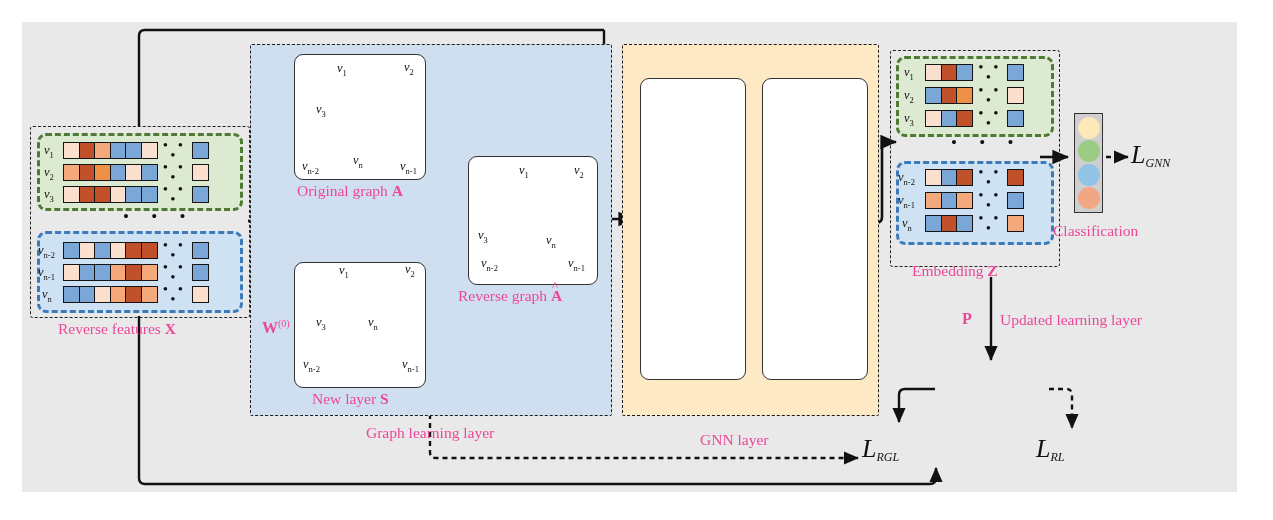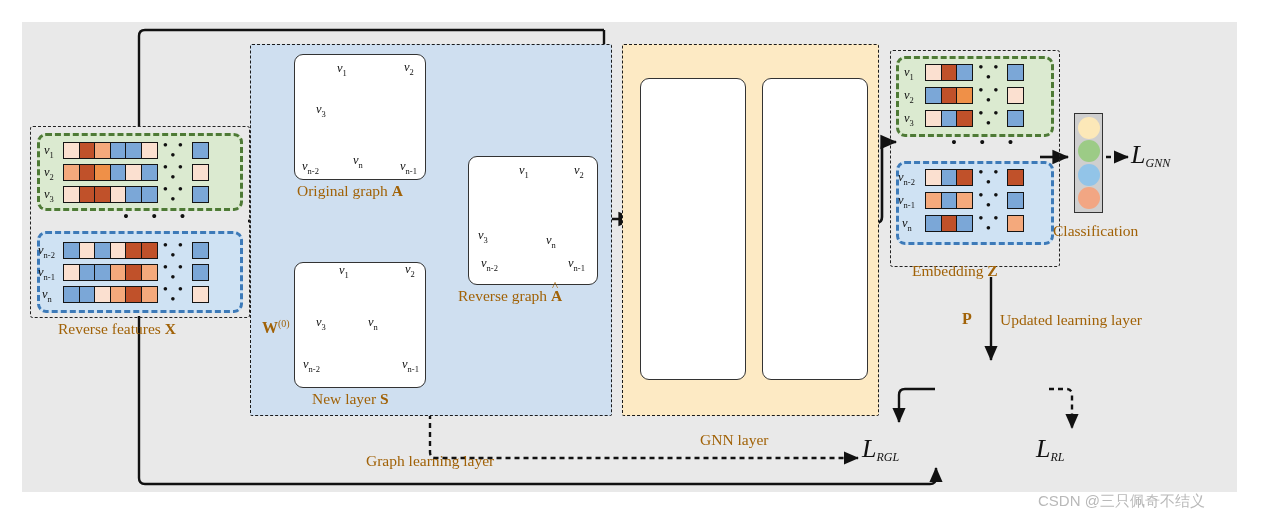--- a/index.html
+++ b/index.html
@@ -38,21 +38,21 @@
   .cellrow{position:absolute;display:flex;align-items:center;}
   .cell{width:17px;height:17px;border:1.5px solid #141414;box-sizing:border-box;
         margin-right:-1.5px;}
   .cell.sep{margin-right:0;}
   .dots{display:inline-block;width:34px;text-align:center;font-size:15px;
         letter-spacing:3px;color:#111;line-height:10px;}
 
   .vdots{position:absolute;font-size:17px;letter-spacing:9px;color:#111;}
 
   
-  .cap{position:absolute;font-size:15.5px;color:#a16207;white-space:nowrap;
+  .cap{position:absolute;font-size:15.5px;color:#ec4899;white-space:nowrap;
        font-family:"Liberation Serif",serif;}
   .cap b{font-family:"Liberation Serif",serif;}
 
   
   #gnn-card-1{left:640px;top:78px;width:104px;height:300px;}
   #gnn-card-2{left:762px;top:78px;width:104px;height:300px;}
 
   
   #zp-box{left:935px;top:367px;width:112px;height:44px;background:#c8d8ee;
           border:2px solid #111;border-radius:9px;
@@ -366,21 +366,21 @@
   </div>
   <div class="cap" style="left:312px;top:390px;">
     <span>New layer </span><b class="boldmath">S</b>
   </div>
   <div class="cap" style="left:458px;top:287px;">
     <span>Reverse graph </span><b class="boldmath" style="position:relative;"><span style="position:absolute;left:1px;top:-9px;font-size:13px;font-weight:normal;">^</span><span>A</span></b>
   </div>
   <div class="cap" style="left:262px;top:318px;font-weight:bold;font-size:16px;">
     <span>W</span><span style="font-size:10px;font-weight:normal;vertical-align:super;">(0)</span>
   </div>
-  <div class="cap" style="left:366px;top:452px;">Graph learning layer</div>
+  <div class="cap" style="left:366px;top:424px;">Graph learning layer</div>
 
   <div class="rowlab abs" style="left:337px;top:61px;">v<sub>1</sub></div>
   <div class="rowlab abs" style="left:404px;top:60px;">v<sub>2</sub></div>
   <div class="rowlab abs" style="left:316px;top:102px;">v<sub>3</sub></div>
   <div class="rowlab abs" style="left:353px;top:153px;">v<sub>n</sub></div>
   <div class="rowlab abs" style="left:400px;top:159px;">v<sub>n-1</sub></div>
   <div class="rowlab abs" style="left:302px;top:159px;">v<sub>n-2</sub></div>
 
   <div class="rowlab abs" style="left:339px;top:263px;">v<sub>1</sub></div>
   <div class="rowlab abs" style="left:405px;top:262px;">v<sub>2</sub></div>
@@ -476,15 +476,14 @@
   <div class="loss" style="left:1131px;top:140px;">
     <span class="scriptL">L</span><span class="sb">GNN</span>
   </div>
   <div class="loss" style="left:862px;top:434px;">
     <span class="scriptL">L</span><span class="sb">RGL</span>
   </div>
   <div class="loss" style="left:1036px;top:434px;">
     <span class="scriptL">L</span><span class="sb">RL</span>
   </div>
 
-  <div class="wmark">CSDN @三只佩奇不结义</div>
 
 </div>
 
 </body></html>

